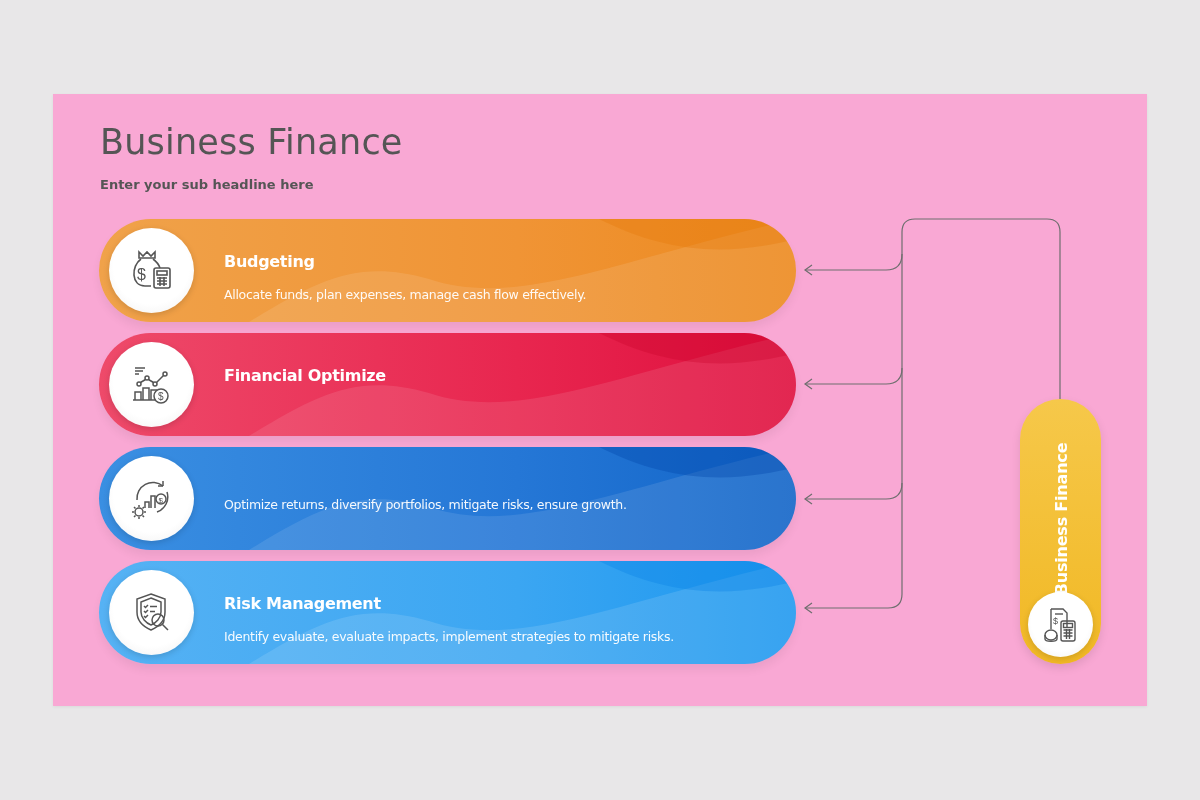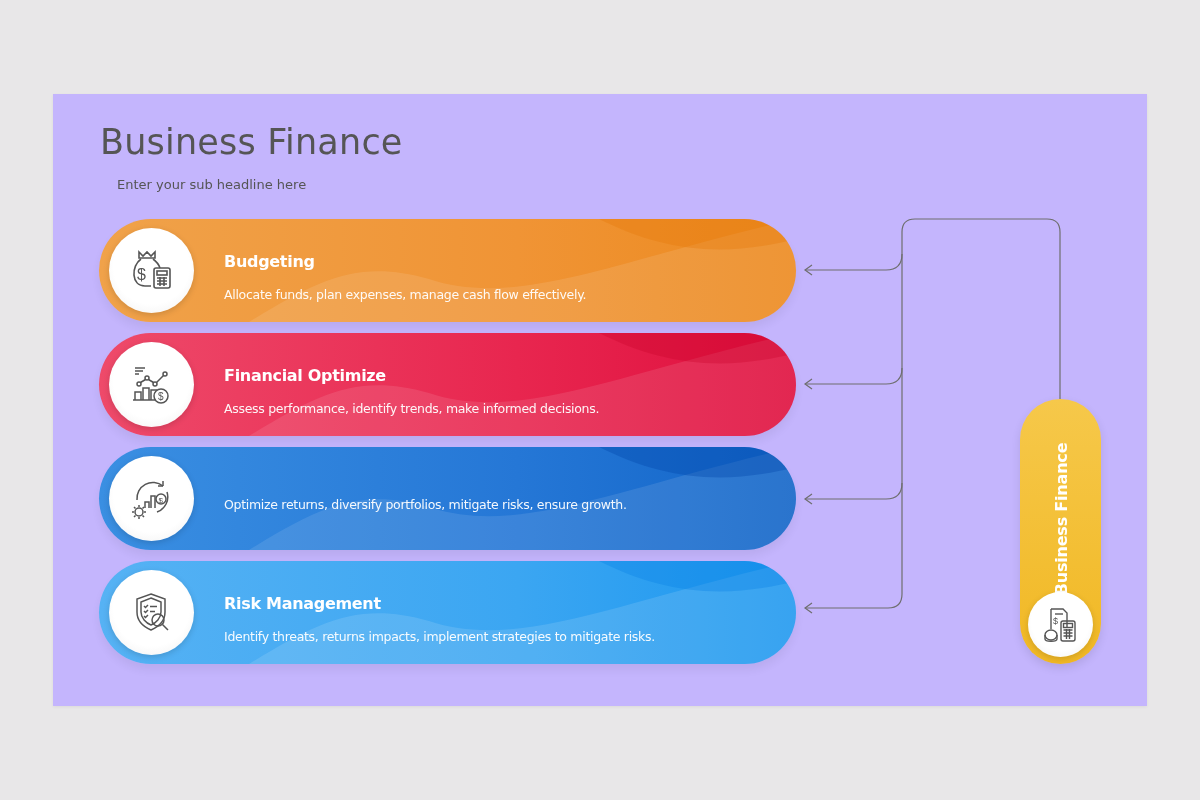--- a/index.html
+++ b/index.html
@@ -1,20 +1,20 @@
 <!DOCTYPE html>
 <html><head>
 <meta charset="utf-8">
 <style>
   * { box-sizing: border-box; margin: 0; padding: 0; }
   html, body { width: 1200px; height: 800px; overflow: hidden; }
   body { background: #e8e7e8; font-family: "Liberation Sans", sans-serif; position: relative; }
-  .slide { position: absolute; left: 53px; top: 94px; width: 1094px; height: 612px; background: #c4b5fd; box-shadow: 0 1px 3px rgba(0,0,0,0.06); }
+  .slide { position: absolute; left: 53px; top: 94px; width: 1094px; height: 612px; background: #f9a8d4; box-shadow: 0 1px 3px rgba(0,0,0,0.06); }
   .title { position: absolute; left: 47px; top: 28px; font-size: 35px; color: #555555; font-weight: 400; letter-spacing: 0.2px; font-family: "DejaVu Sans", sans-serif; }
-  .subtitle { position: absolute; left: 64px; top: 83px; font-size: 13px; color: #555555; font-family: "DejaVu Sans", sans-serif; }
+  .subtitle { position: absolute; left: 47px; top: 83px; font-size: 13px; color: #555555; font-family: "DejaVu Sans", sans-serif; font-weight: bold; }
 
   .pill { position: absolute; left: 46px; width: 697px; height: 103px; border-radius: 52px; overflow: hidden; box-shadow: 0 6px 10px rgba(0,0,0,0.06); }
   .pill .wave { position: absolute; inset: 0; }
   .pill .icon-circle { position: absolute; left: 10px; top: 9px; width: 85px; height: 85px; border-radius: 50%; background: radial-gradient(circle at 50% 45%, #ffffff 60%, #ececec 100%); box-shadow: 0 2px 6px rgba(0,0,0,0.15); display: flex; align-items: center; justify-content: center; }
   .pill .text { position: absolute; left: 125px; top: 34px; color: #ffffff; }
   .pill .heading { font-size: 16px; font-weight: 700; font-family: "DejaVu Sans", sans-serif; letter-spacing: -0.3px; line-height: 18px; }
   .pill .desc { font-size: 12.5px; font-family: "DejaVu Sans", sans-serif; letter-spacing: -0.3px; opacity: 0.95; line-height: 16px; margin-top: 16px; }
 
   .p1 { top: 125px; background: linear-gradient(90deg, #f0a24a 0%, #f09435 60%, #ec8a1f 100%); }
   .p2 { top: 239px; background: linear-gradient(90deg, #ee4a6a 0%, #e8264f 60%, #df0f3e 100%); }
@@ -85,21 +85,20 @@
           <circle cx="38" cy="14" r="2"></circle>
         <path d="M13.5 22.5 L18.5 19.5 M21.5 19.5 L26.5 22.5 M29.5 22.5 L36.5 15.5"></path>
         <path d="M8 40 V32 H14 V40 M16 40 V28 H22 V40 M24 40 V30 H30"></path>
         <path d="M6 40 H28"></path>
         <circle cx="34" cy="36" r="7"></circle>
         <text x="31" y="40" font-size="10" fill="#555" stroke="none" font-family="Liberation Sans, sans-serif">$</text>
       </svg>
     </div>
     <div class="text">
       <div class="heading">Financial Optimize</div>
-      <div class="desc">Assess performance, identify trends, make informed decisions.</div>
     </div>
   </div>
 
   <div class="pill p3">
     <svg class="wave" viewBox="0 0 697 103" preserveAspectRatio="none">
       <path d="M150 103 C220 60 260 40 330 60 C420 90 520 40 697 0 V103 Z" fill="rgba(255,255,255,0.10)"></path>
       <path d="M500 0 C560 30 620 40 697 20 V0 Z" fill="rgba(0,70,170,0.35)"></path>
     </svg>
     <div class="icon-circle">
       <svg width="50" height="50" viewBox="0 0 50 50" fill="none" stroke="#555" stroke-width="1.5">
@@ -127,21 +126,21 @@
       <svg width="50" height="50" viewBox="0 0 50 50" fill="none" stroke="#555" stroke-width="1.5">
         <path d="M24 6 L38 11 V24 C38 33 31 39 24 42 C17 39 10 33 10 24 V11 Z"></path>
         <path d="M24 10 L34 14 V24 C34 30 29 35 24 37 C19 35 14 30 14 24 V14 Z"></path>
         <path d="M17 18 L18.5 19.5 L21 17 M23 18.5 H30 M17 23 L18.5 24.5 L21 22 M23 23.5 H28 M17 28 L18.5 29.5 L21 27"></path>
         <circle cx="31" cy="32" r="6"></circle>
         <path d="M35.5 36.5 L41 42"></path>
       </svg>
     </div>
     <div class="text">
       <div class="heading">Risk Management</div>
-      <div class="desc">Identify threats, returns impacts, implement strategies to mitigate risks.</div>
+      <div class="desc">Identify evaluate, evaluate impacts, implement strategies to mitigate risks.</div>
     </div>
   </div>
 
   <div class="hub">
     <div class="hub-label">Business Finance</div>
     <div class="hub-icon">
       <svg width="40" height="40" viewBox="0 0 40 40" fill="none" stroke="#555" stroke-width="1.4">
         <path d="M10 4 H22 L26 8 V22"></path>
         <path d="M10 4 V24"></path>
         <text x="12" y="19" font-size="9" fill="#555" stroke="none" font-family="Liberation Sans, sans-serif">$</text>

